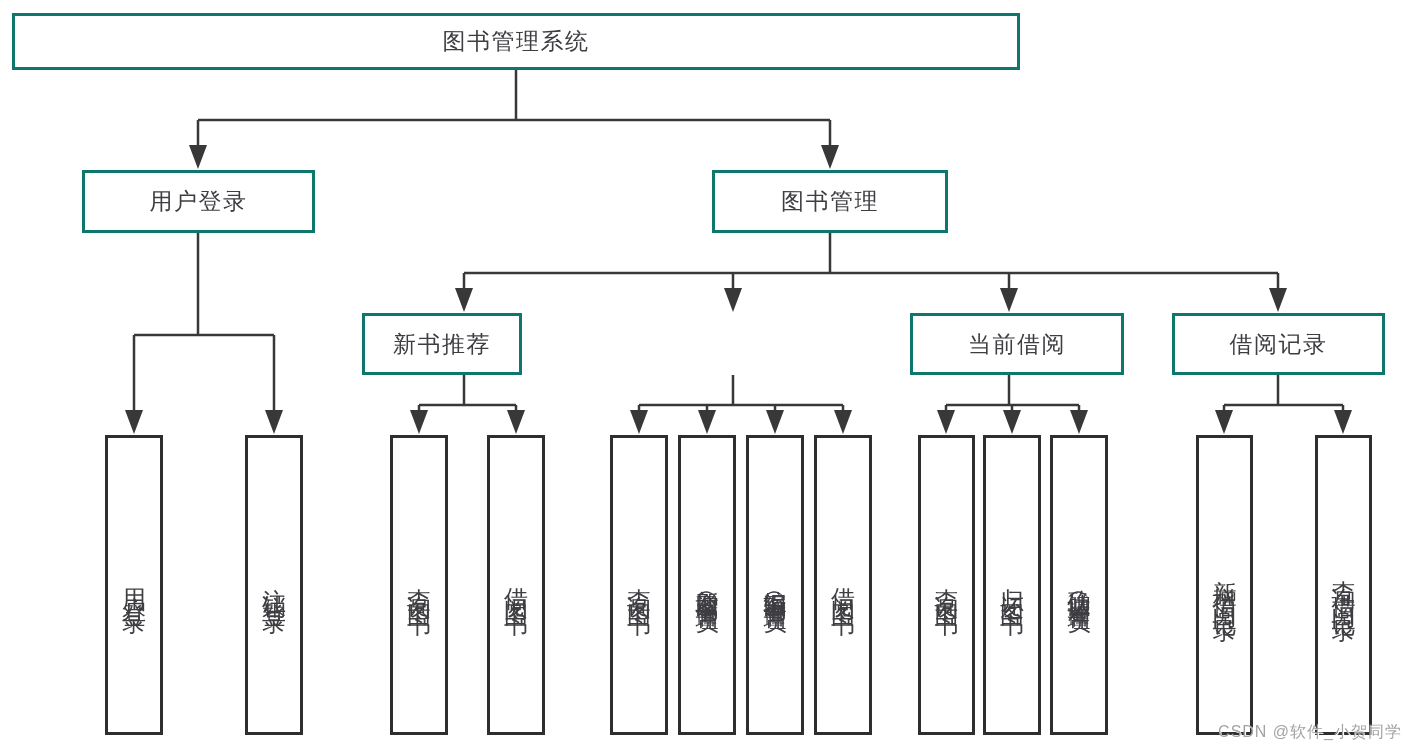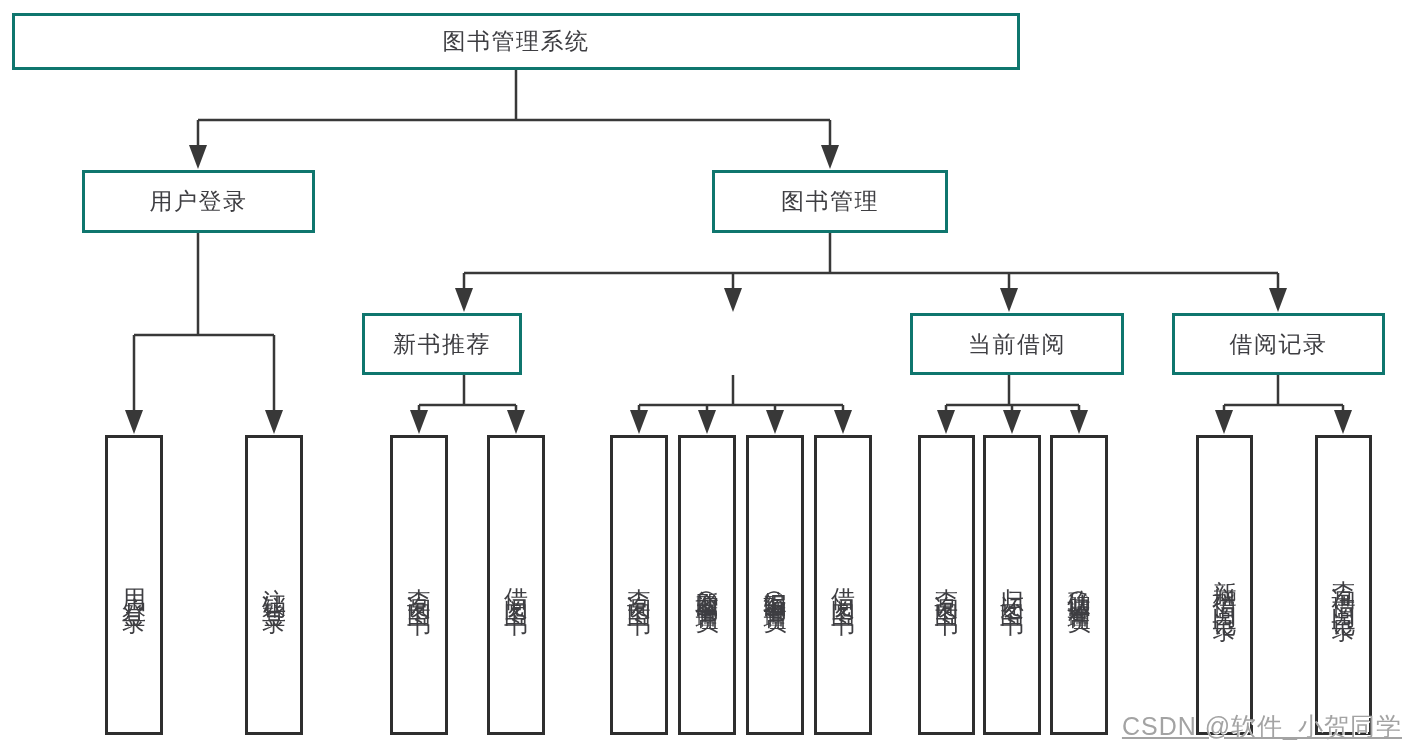--- a/index.html
+++ b/index.html
@@ -19,22 +19,22 @@
     display:flex;align-items:center;justify-content:center;
     color:#3e3e42;top:435px;width:58px;height:300px;
   }
   .leaf .vtext{
     writing-mode:vertical-rl;text-orientation:mixed;
     font-size:24px;letter-spacing:8px;line-height:1;white-space:nowrap;
   }
   .leaf .vtext.tight{font-size:23px;letter-spacing:3px;}
   .watermark{
     position:absolute;right:3px;bottom:4px;
-    color:#a3a3a3;font-size:25px;letter-spacing:1px;
-    text-shadow:1px 1px 0 #ffffff;pointer-events:none;text-decoration:underline;
+    color:#a3a3a3;font-size:16px;letter-spacing:1px;
+    text-shadow:1px 1px 0 #ffffff;pointer-events:none;
   }
 </style>
 </head>
 <body>
 
 <div class="canvas">
 
   <svg class="connector-layer" viewBox="0 0 1405 747" xmlns="http://www.w3.org/2000/svg">
     <g stroke="#383838" stroke-width="2.5" fill="none">
 

